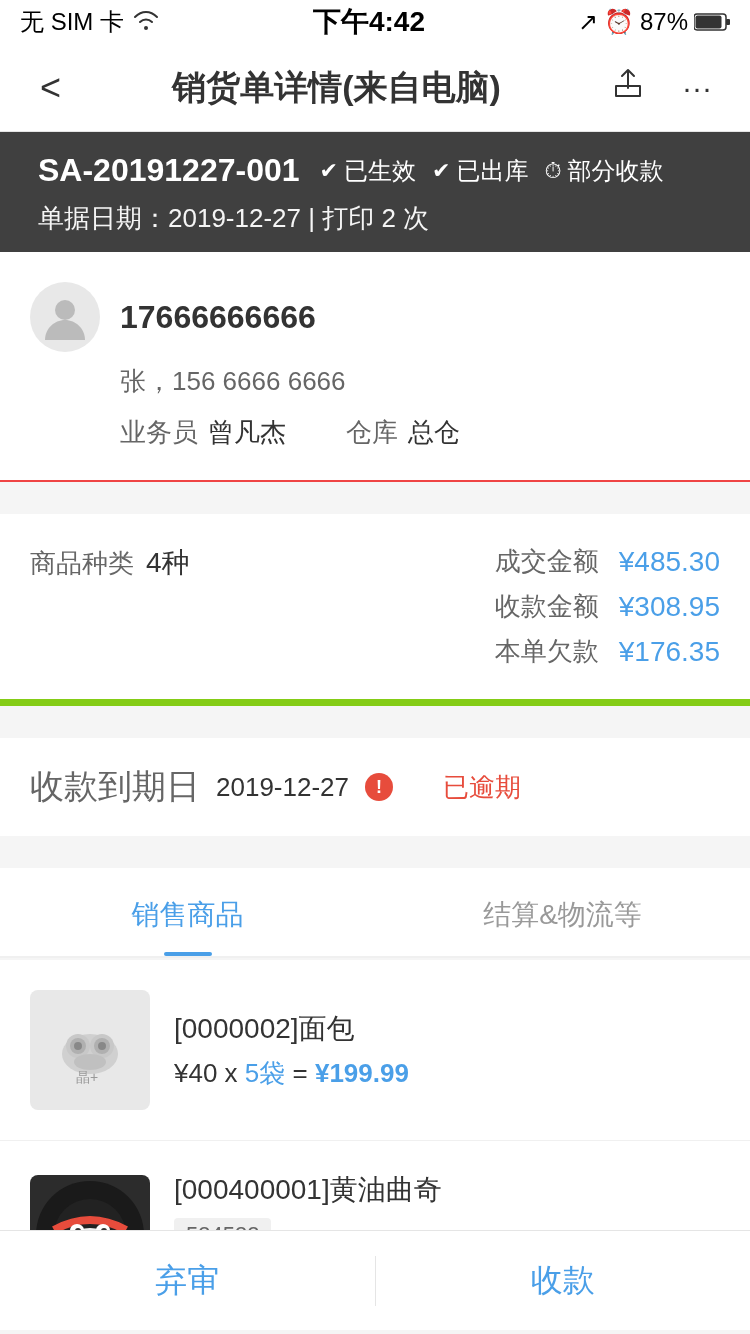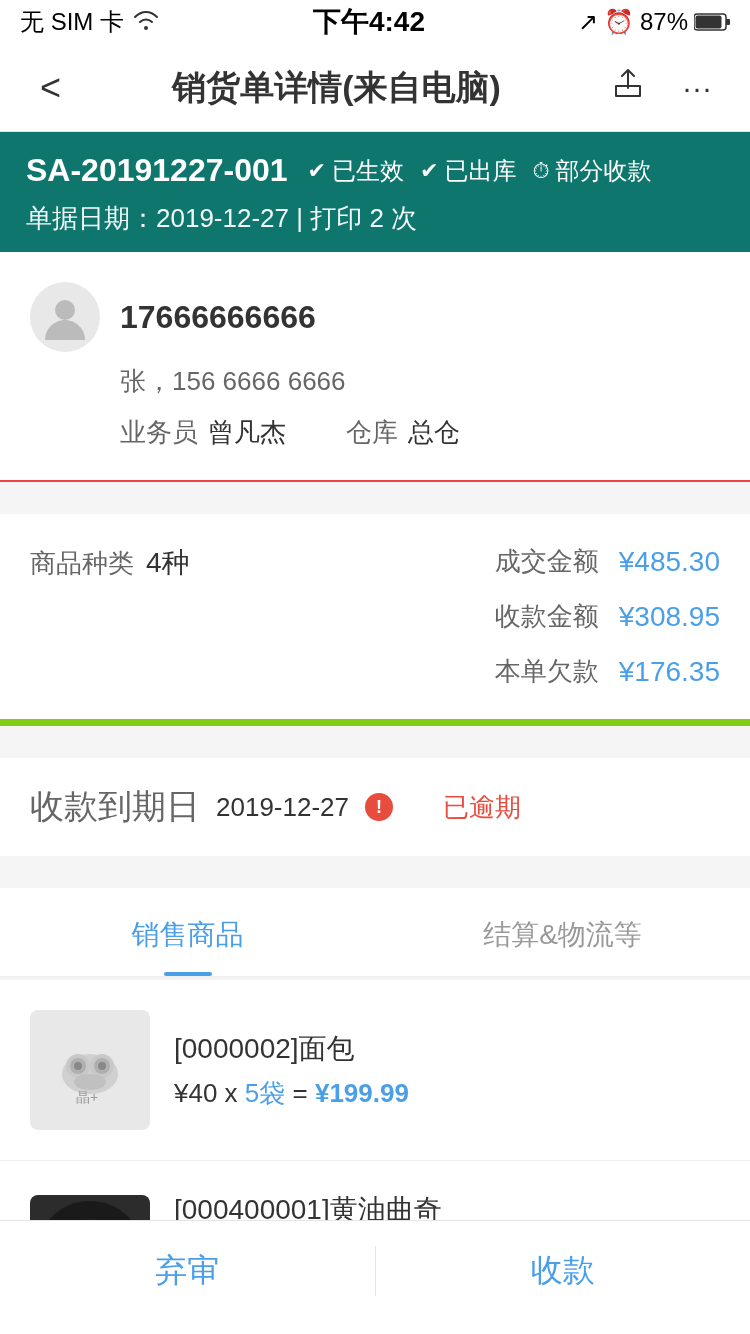--- a/index.html
+++ b/index.html
@@ -56,22 +56,22 @@
     }
     .nav-share, .nav-more {
       font-size: 30px;
       color: #333;
       cursor: pointer;
       padding: 8px;
     }
 
     
     .header-banner {
-      background: #0f766e;
-      padding: 20px 26px 16px;
+      background: #404040;
+      padding: 20px 38px 16px;
       color: #fff;
     }
     .banner-top {
       display: flex;
       align-items: center;
       gap: 20px;
       margin-bottom: 12px;
     }
     .order-id {
       font-size: 32px;
@@ -160,21 +160,21 @@
       display: flex;
       align-items: center;
       gap: 12px;
     }
     .summary-type-label { font-size: 26px; color: #666; }
     .summary-type-value { font-size: 28px; color: #333; font-weight: 500; }
     .summary-right {
       display: flex;
       flex-direction: column;
       align-items: flex-end;
-      gap: 20px;
+      gap: 10px;
     }
     .amount-row {
       display: flex;
       align-items: center;
       gap: 20px;
     }
     .amount-label { font-size: 26px; color: #666; }
     .amount-value { font-size: 28px; color: #4a9fe8; font-weight: 500; }
 
     
@@ -305,21 +305,21 @@
     .product-price {
       font-size: 26px;
       color: #333;
     }
     .price-qty { color: #4a9fe8; }
     .price-total { color: #4a9fe8; font-weight: 600; }
 
     
     .bottom-bar {
       position: fixed;
-      bottom: 14px;
+      bottom: 4px;
       left: 0;
       width: 750px;
       height: 100px;
       background: #fff;
       border-top: 1px solid #e5e5e5;
       display: flex;
       align-items: center;
     }
     .bottom-btn {
       flex: 1;

